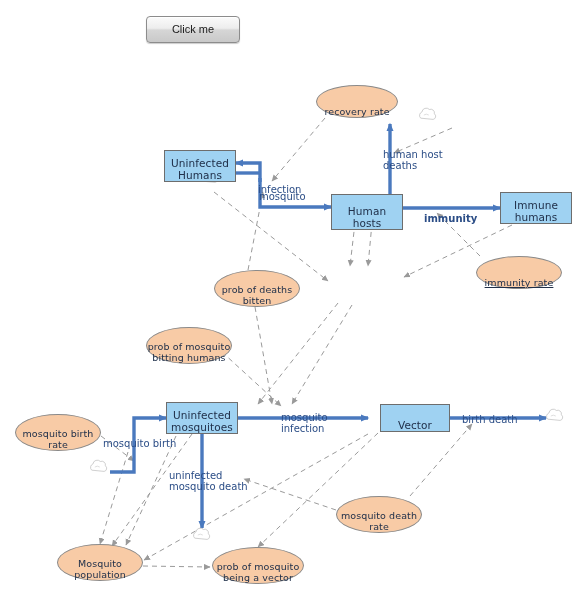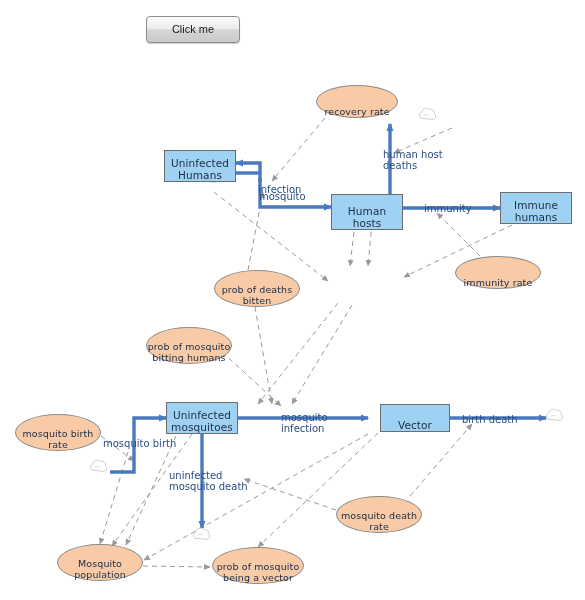--- a/index.html
+++ b/index.html
@@ -206,21 +206,21 @@
     <span style="white-space:pre-line">Uninfected
 mosquitoes</span>
   </div>
   <div class="node stock" style="left:380px;top:404px;width:70px;height:28px;">
     <span style="white-space:pre-line">Vector</span>
   </div>
 
   <div class="node aux" style="left:316px;top:85px;width:82px;height:33px;">
     <span style="white-space:pre-line">recovery rate</span>
   </div>
-  <div class="node aux" style="left:455px;top:256px;width:86px;height:33px;">
+  <div class="node aux" style="left:476px;top:256px;width:86px;height:33px;text-decoration:underline;">
     <span style="white-space:pre-line">immunity rate</span>
   </div>
   <div class="node aux" style="left:214px;top:270px;width:86px;height:37px;">
     <span style="white-space:pre-line">prob of deaths
 bitten</span>
   </div>
   <div class="node aux" style="left:146px;top:327px;width:86px;height:37px;">
     <span style="white-space:pre-line">prob of mosquito
 bitting humans</span>
   </div>
@@ -238,21 +238,21 @@
   </div>
   <div class="node aux" style="left:212px;top:547px;width:92px;height:37px;">
     <span style="white-space:pre-line">prob of mosquito
 being a vector</span>
   </div>
 
   <div class="flow-label" style="left:258px;top:184px;">infection</div>
   <div class="flow-label" style="left:259px;top:191px;">mosquito</div>
   <div class="flow-label" style="left:383px;top:149px;">human host
 deaths</div>
-  <div class="flow-label" style="left:424px;top:203px;">immunity</div>
+  <div class="flow-label" style="left:424px;top:213px;font-weight:bold;">immunity</div>
   <div class="flow-label" style="left:103px;top:438px;">mosquito birth</div>
   <div class="flow-label" style="left:169px;top:470px;">uninfected
 mosquito death</div>
   <div class="flow-label" style="left:281px;top:412px;">mosquito
 infection</div>
   <div class="flow-label" style="left:462px;top:414px;">birth death</div>
 
 </div>
 
 </body></html>

